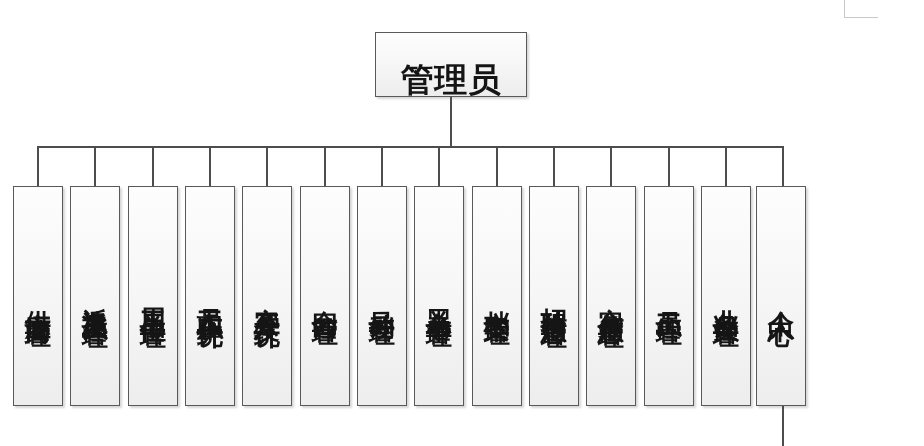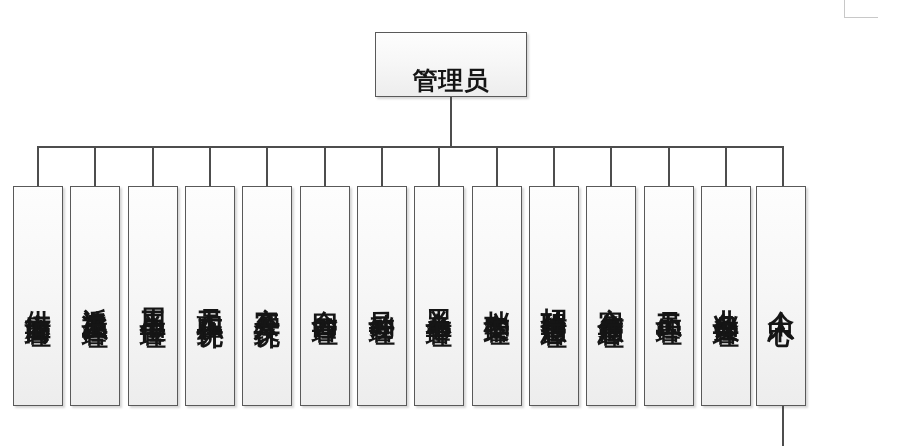--- a/index.html
+++ b/index.html
@@ -68,21 +68,21 @@
   }
 
   
   .node.root {
     left: 375px;
     top: 32px;
     width: 152px;
     height: 65px;
   }
   .node.root .label {
-    font-size: 25px;
+    font-size: 33px;
     font-weight: 700;
     margin-top: 32px;
   }
 
   
   .node.child {
     top: 186px;
     width: 50px;
     height: 220px;
   }

